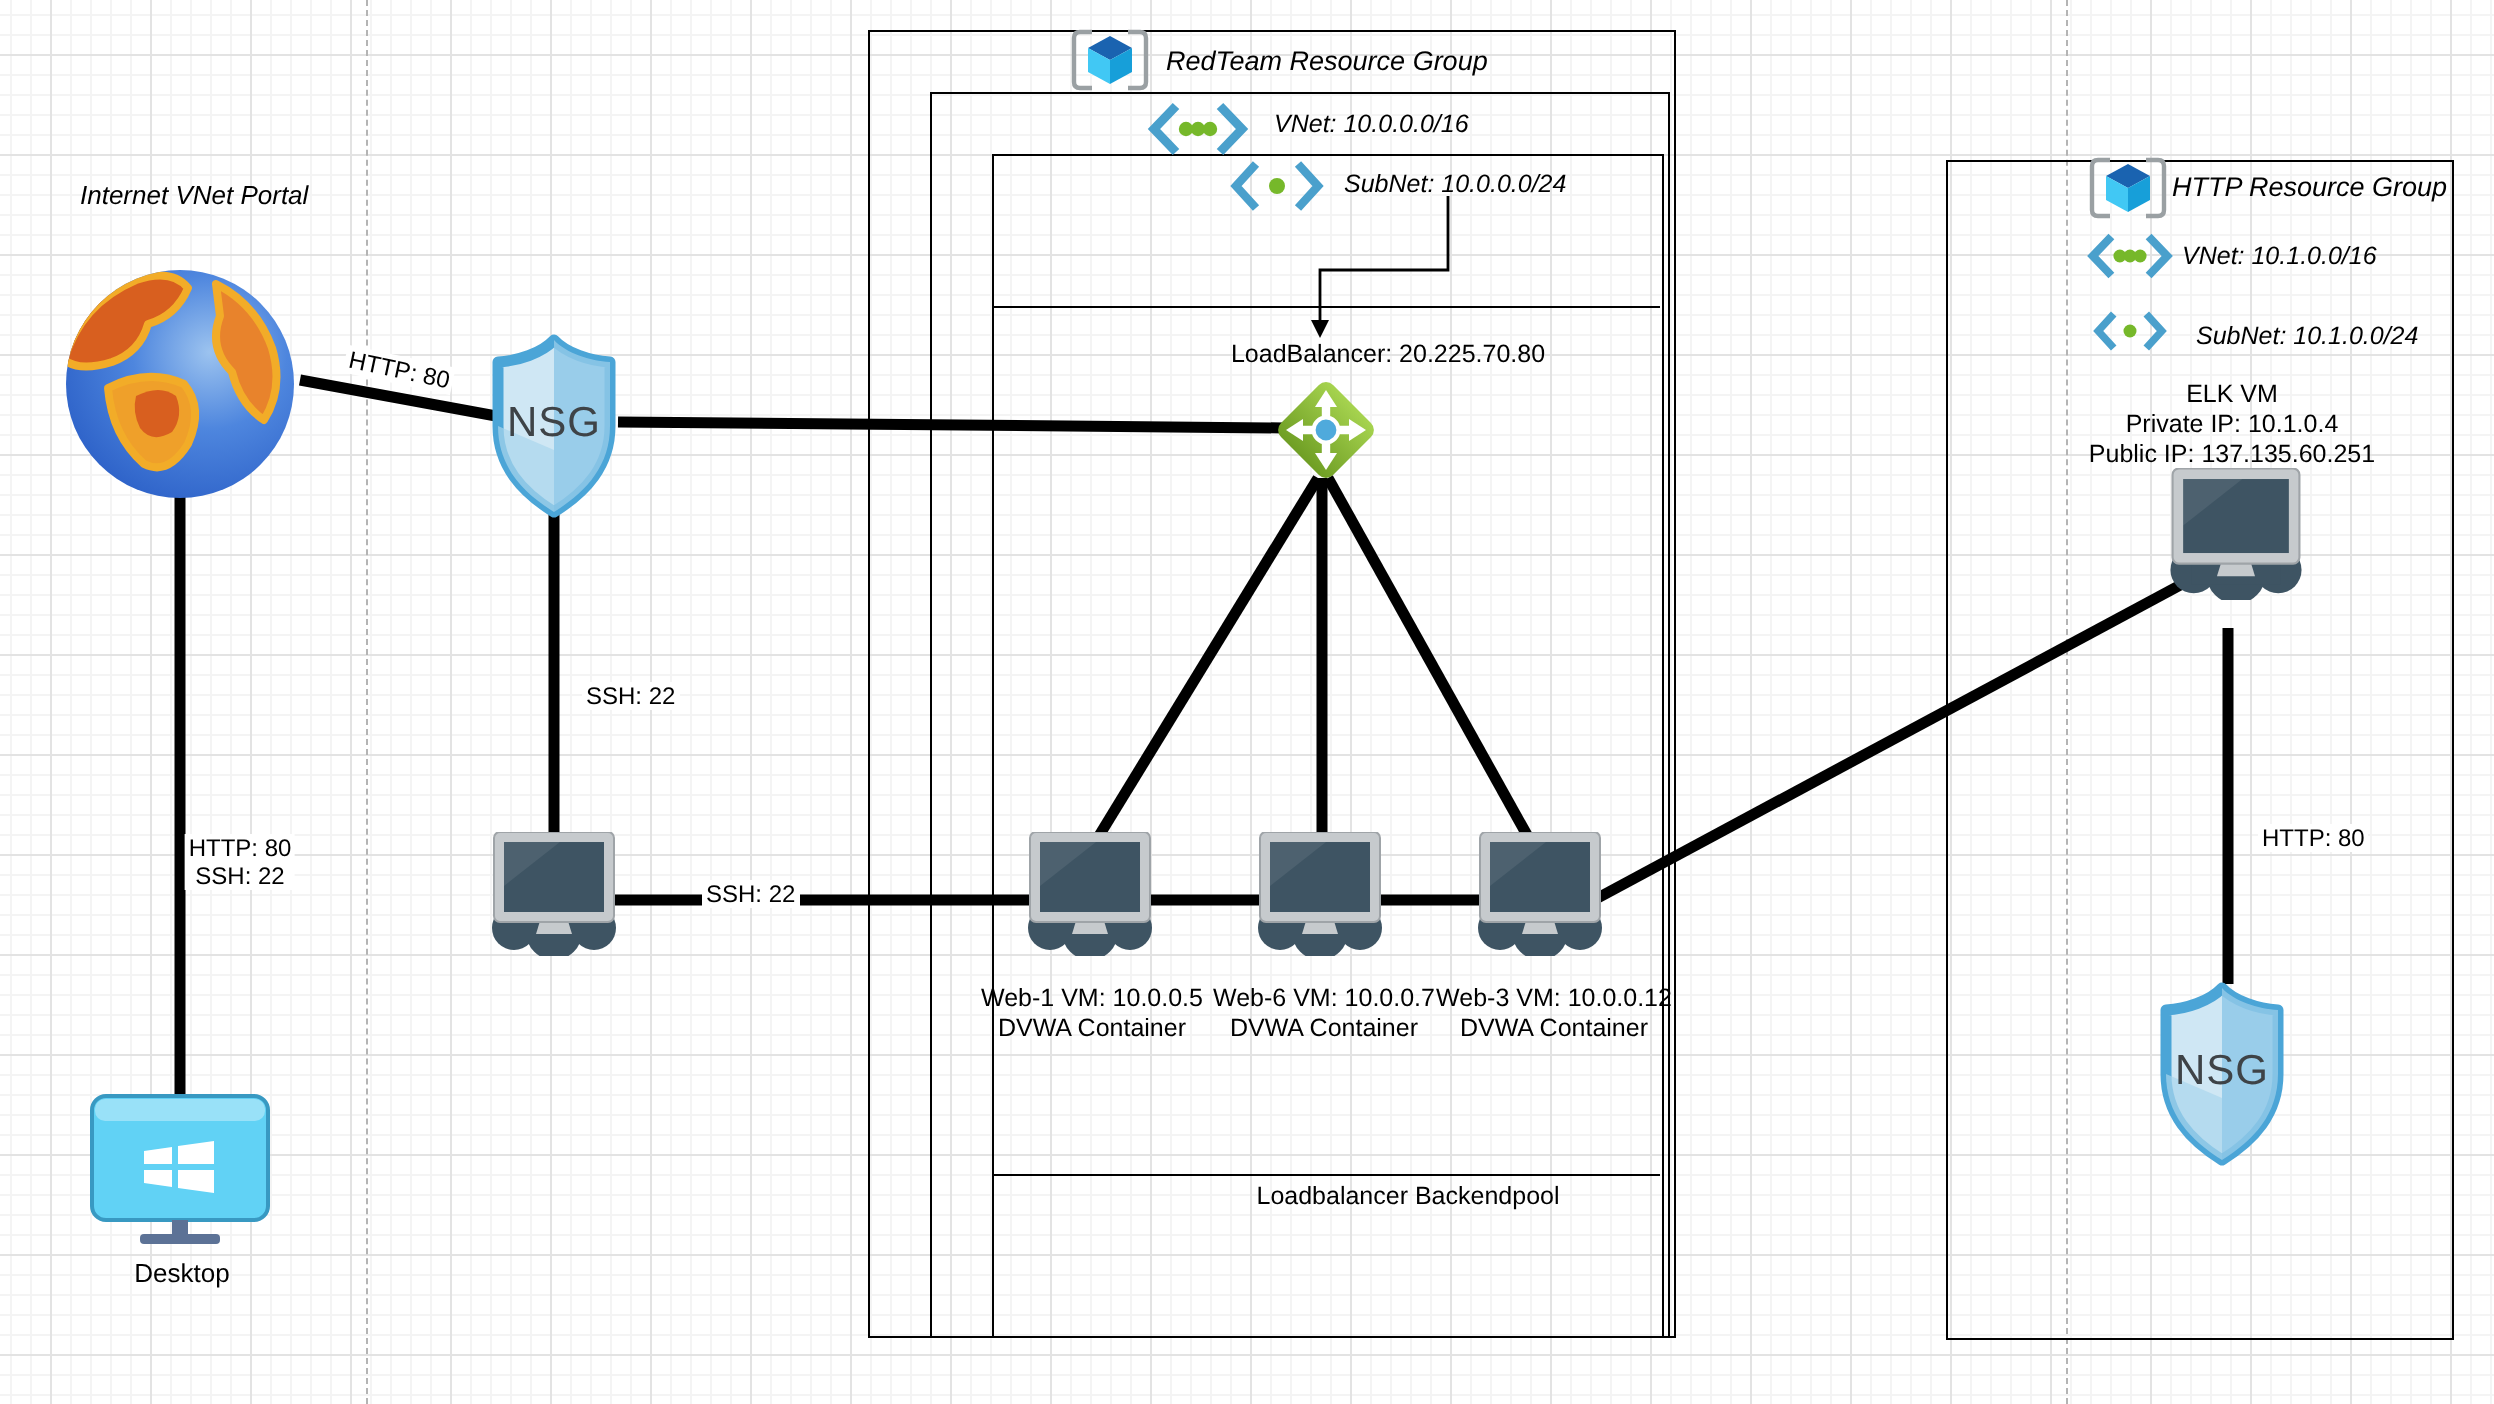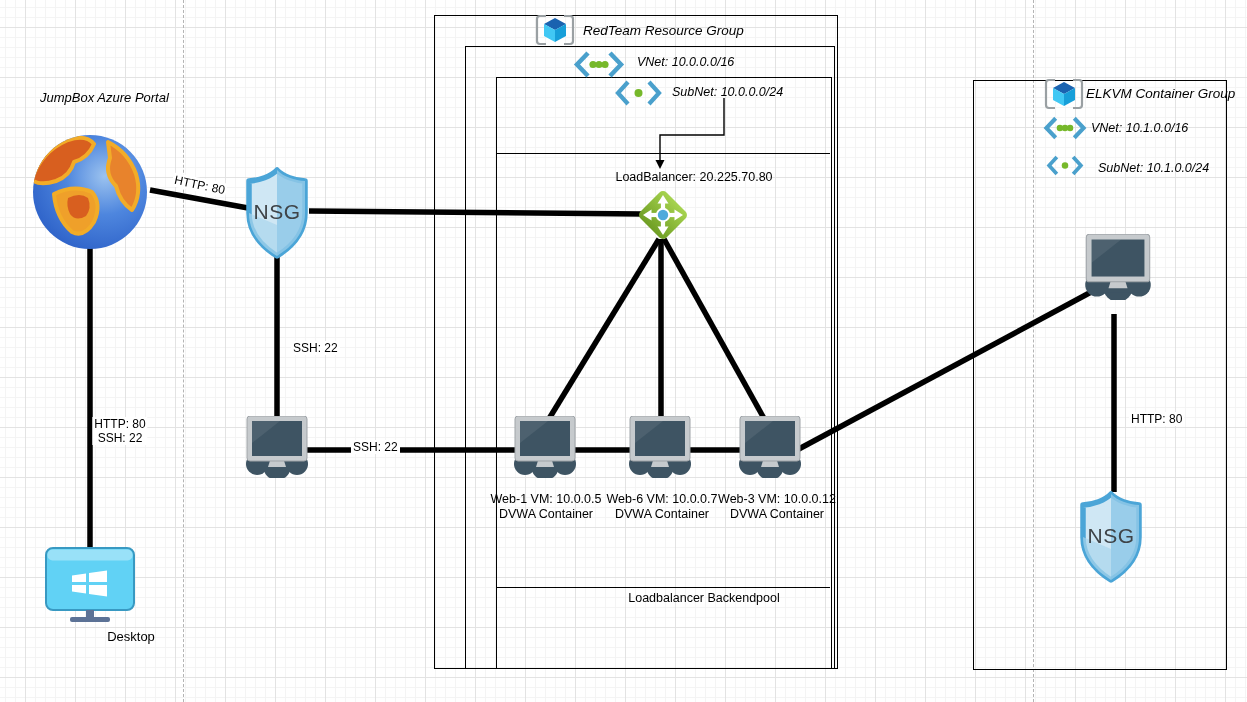--- a/index.html
+++ b/index.html
@@ -58,21 +58,21 @@
       <line x1="664" y1="239" x2="766" y2="422"></line>
       <line x1="797" y1="450" x2="1093" y2="291"></line>
       <line x1="1114" y1="314" x2="1114" y2="492"></line>
     </g>
     <g>
       <polyline points="724,98 724,135 660,135 660,161" fill="none" stroke="#000" stroke-width="1.4"></polyline>
       <polygon points="660,169 655.5,160 664.5,160" fill="#000"></polygon>
     </g>
   </svg>
 
-  <div class="left-label" style="left:40px; top:90px; font-size:13px;">JumpBox Azure Portal</div>
+  <div class="left-label" style="left:40px; top:90px; font-size:13px;">Internet VNet Portal</div>
 
   <div class="icon" style="left:30px; top:132px; width:120px; height:120px;">
     <svg width="120" height="120" viewBox="0 0 120 120">
       <defs>
         <radialGradient id="ocean" cx="63%" cy="36%" r="75%">
           <stop offset="0%" stop-color="#9cc3ef"></stop>
           <stop offset="45%" stop-color="#4e86de"></stop>
           <stop offset="100%" stop-color="#2a5ec6"></stop>
         </radialGradient>
         <clipPath id="globeclip">
@@ -96,21 +96,21 @@
       <g fill="#ffffff">
         <polygon points="27,28.5 41,26.5 41,35 27,35"></polygon>
         <polygon points="44,26 62,23.5 62,35 44,35"></polygon>
         <polygon points="27,38 41,38 41,46.5 27,44.5"></polygon>
         <polygon points="44,38 62,38 62,49.5 44,47"></polygon>
       </g>
       <rect x="41" y="63" width="8" height="8" fill="#5c7296"></rect>
       <rect x="25" y="70" width="40" height="5" rx="2" fill="#5c7296"></rect>
     </svg>
   </div>
-  <div class="node-label" style="left:91px; top:629px; font-size:13px;margin-left:40px;">Desktop</div>
+  <div class="node-label" style="left:91px; top:629px; font-size:13px;">Desktop</div>
 
   <div class="nsg-wrap" style="left:243px; top:167px; width:68px; height:92px;">
     <svg width="68" height="92" viewBox="0 0 66 92">
       <path d="M33,3 C27,9.5 15,13.5 5,14 L5,46 C5,66 17,79 33,89 C49,79 61,66 61,46 L61,14 C51,13.5 39,9.5 33,3 Z" fill="#cfe7f4" stroke="#4ba5d7" stroke-width="5.5" stroke-linejoin="round"></path>
       <path d="M33,3 C39,9.5 51,13.5 61,14 L61,46 C61,66 49,79 33,89 Z" fill="#8fc8e8" opacity="0.85"></path>
       <path d="M5,46 C5,66 17,79 33,89 L33,58 Z" fill="#a9d6ec" opacity="0.7"></path>
     </svg>
     <div class="nsg-text">NSG</div>
   </div>
 
@@ -250,21 +250,21 @@
 
   <div class="icon" style="left:1044px; top:78px; width:40px; height:32px;">
     <svg width="40" height="32" viewBox="0 0 40 32">
       <path d="M11,2 L5,2 Q2,2 2,5 L2,27 Q2,30 5,30 L11,30" fill="none" stroke="#9aa0a3" stroke-width="2.2"></path>
       <path d="M29,2 L35,2 Q38,2 38,5 L38,27 Q38,30 35,30 L29,30" fill="none" stroke="#9aa0a3" stroke-width="2.2"></path>
       <polygon points="20,4 31,10 20,16 9,10" fill="#1a63b0"></polygon>
       <polygon points="9,10 20,16 20,28 9,22" fill="#41c8f4"></polygon>
       <polygon points="31,10 20,16 20,28 31,22" fill="#179fd9"></polygon>
     </svg>
   </div>
-  <div class="left-label group-title" style="left:1086px; top:86px;">ELKVM Container Group</div>
+  <div class="left-label group-title" style="left:1086px; top:86px;">HTTP Resource Group</div>
 
   <div class="icon" style="left:1043px; top:116px; width:44px; height:24px;">
     <svg width="44" height="24" viewBox="0 0 52 27">
       <path d="M15,2 L4,13.5 L15,25" fill="none" stroke="#4aa0cc" stroke-width="4.8"></path>
       <path d="M37,2 L48,13.5 L37,25" fill="none" stroke="#4aa0cc" stroke-width="4.8"></path>
       <circle cx="20" cy="13.5" r="3.8" fill="#76b82a"></circle>
       <circle cx="26" cy="13.5" r="3.8" fill="#76b82a"></circle>
       <circle cx="32" cy="13.5" r="3.8" fill="#76b82a"></circle>
     </svg>
   </div>
@@ -272,20 +272,25 @@
 
   <div class="icon" style="left:1046px; top:154px; width:38px; height:23px;">
     <svg width="38" height="23" viewBox="0 0 49 26">
       <path d="M14,2 L4,13 L14,24" fill="none" stroke="#4aa0cc" stroke-width="4.8"></path>
       <path d="M35,2 L45,13 L35,24" fill="none" stroke="#4aa0cc" stroke-width="4.8"></path>
       <circle cx="24.5" cy="13" r="4.2" fill="#76b82a"></circle>
     </svg>
   </div>
   <div class="left-label" style="left:1098px; top:161px;">SubNet: 10.1.0.0/24</div>
 
+  <div class="node-label" style="left:1116px; top:190px;">
+    <div>ELK VM</div>
+    <div>Private IP: 10.1.0.4</div>
+    <div>Public IP: 137.135.60.251</div>
+  </div>
 
   <div class="icon" style="left:1081px; top:234px; width:74px; height:66px;">
     <svg width="74" height="66" viewBox="0 0 70 62">
       <g fill="#3e5463">
         <circle cx="15" cy="48" r="11"></circle>
           <circle cx="55" cy="48" r="11"></circle>
         <circle cx="35" cy="50" r="14"></circle>
           <rect x="14" y="41" width="42" height="14"></rect>
       </g>
       <polygon points="30,38 40,38 44,51 26,51" fill="#c6cacd"></polygon>

